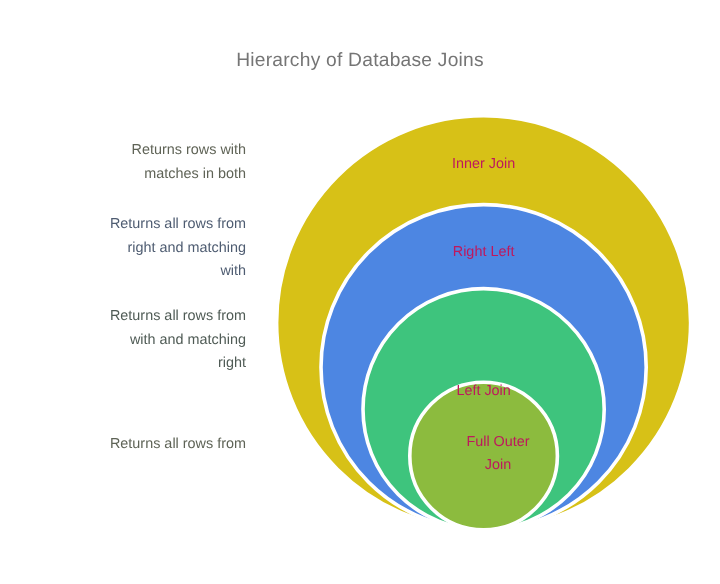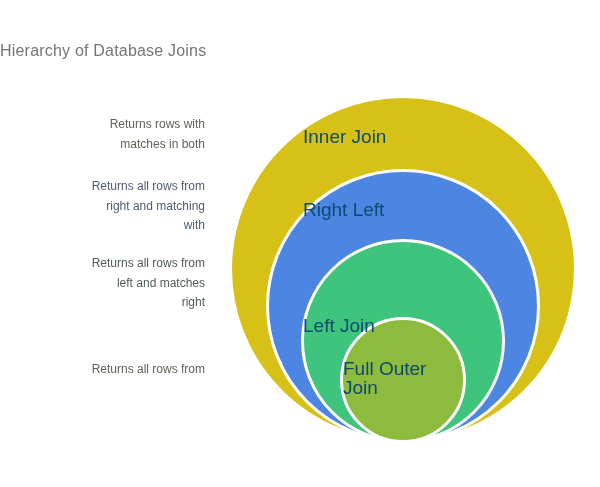--- a/index.html
+++ b/index.html
@@ -6,38 +6,40 @@
   .canvas{
     position:relative;
     width:600px;height:487px;
     background:#ffffff;
     overflow:hidden;
     font-family:"Liberation Sans", sans-serif;
   }
   .title{
     position:absolute;
     top:42px;left:0;width:600px;
+    text-align:center;
     font-size:16px;
     letter-spacing:0.2px;
   }
   .circle{
     position:absolute;
     border-radius:50%;
     border:3px solid #ffffff;
     box-sizing:border-box;
   }
   .circle-outer   {top:95px;  left:229px; width:348px; height:348px;}
   .circle-blue    {top:169px; left:266px; width:274px; height:274px;}
   .circle-green   {top:239px; left:301px; width:204px; height:204px;}
   .circle-inner   {top:317px; left:340px; width:126px; height:126px;}
   .ring-label{
     position:absolute;
     left:303px;width:200px;
-    color:#0c4a6e;
-    font-size:19px;
+    text-align:center;
+    color:#be185d;
+    font-size:12px;
     line-height:19px;
   }
   .ring-label-1{top:127px;}
   .ring-label-2{top:200px;}
   .ring-label-3{top:272px;margin-top:44px;}
   .ring-label-4{top:359px;left:343px;width:144px;}
   .desc{
     position:absolute;
     left:0;width:205px;
     text-align:right;
@@ -75,21 +77,21 @@
   </div>
 
   <div class="desc desc-2" style="color: rgb(78, 92, 113);">
     <div>Returns all rows from</div>
     <div>right and matching</div>
     <div>with</div>
   </div>
 
   <div class="desc desc-3" style="color: rgb(79, 91, 85);">
     <div>Returns all rows from</div>
-    <div>left and matches</div>
+    <div>with and matching</div>
     <div>right</div>
   </div>
 
   <div class="desc desc-4" style="color: rgb(94, 99, 86);">
     <div>Returns all rows from</div>
   </div>
 
 </div>
 
 </body></html>

